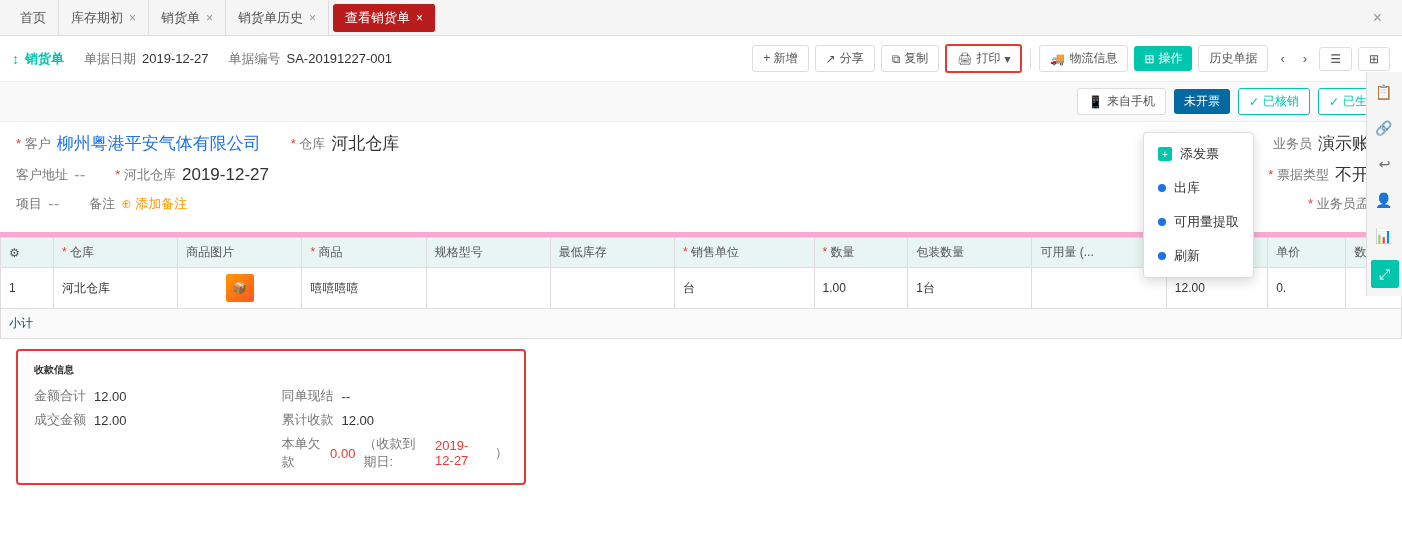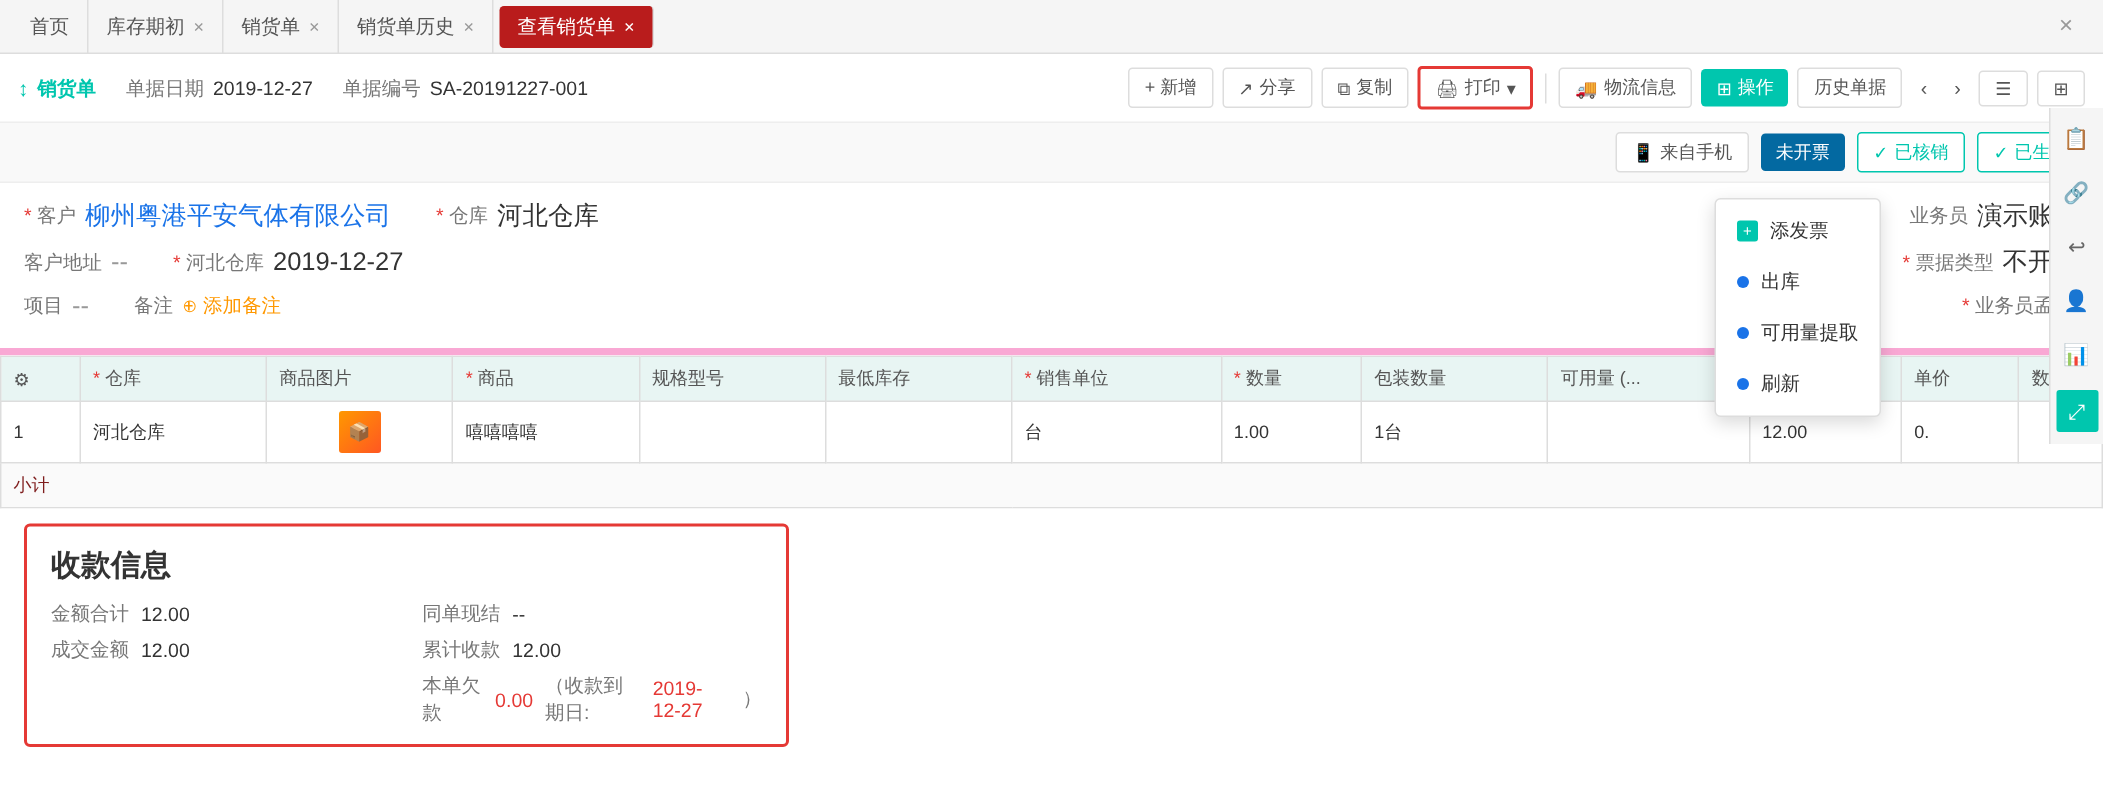--- a/index.html
+++ b/index.html
@@ -79,34 +79,34 @@
     .data-table-wrap { overflow-x: auto; background: #fff; }
     .data-table { width: 100%; border-collapse: collapse; font-size: 12px; }
     .data-table th {
       background: #e8f5f3; color: #555; padding: 6px 8px; text-align: left;
       border: 1px solid #ddd; white-space: nowrap; font-weight: 500;
     }
     .data-table th.required::before { content: "* "; color: #e53935; }
     .data-table td {
       padding: 6px 8px; border: 1px solid #ddd; color: #333; white-space: nowrap;
     }
-    .data-table tr.subtotal td { background: #fafafa; color: #7f1d1d; }
+    .data-table tr.subtotal td { background: #fafafa; color: #0c4a6e; }
     .data-table td.product-img { text-align: center; }
     .product-thumb {
       width: 28px; height: 28px; background: linear-gradient(135deg, #ff9800, #ff5722);
       display: inline-flex; align-items: center; justify-content: center;
       color: #fff; font-size: 12px; border-radius: 2px;
     }
 
     
     .payment-section {
       margin: 10px 16px; border: 2px solid #e53935; border-radius: 4px;
       padding: 12px 16px; background: #fff; max-width: 510px;
     }
-    .payment-title { font-weight: 600; font-size: 20px; margin-bottom: 10px; }
+    .payment-title { font-weight: 600; font-size: 10px; margin-bottom: 10px; }
     .payment-grid { display: grid; grid-template-columns: 1fr 1fr; gap: 6px 21px; }
     .payment-item { display: flex; align-items: center; gap: 8px; font-size: 13px; }
     .payment-item .p-label { color: #777; }
     .payment-item .p-value { color: #333; }
     .payment-item .p-value.red { color: #e53935; }
     .payment-item .p-value.date { color: #e53935; }
 
     
     .right-icons {
       position: absolute; right: 0; top: 36px; width: 36px;

